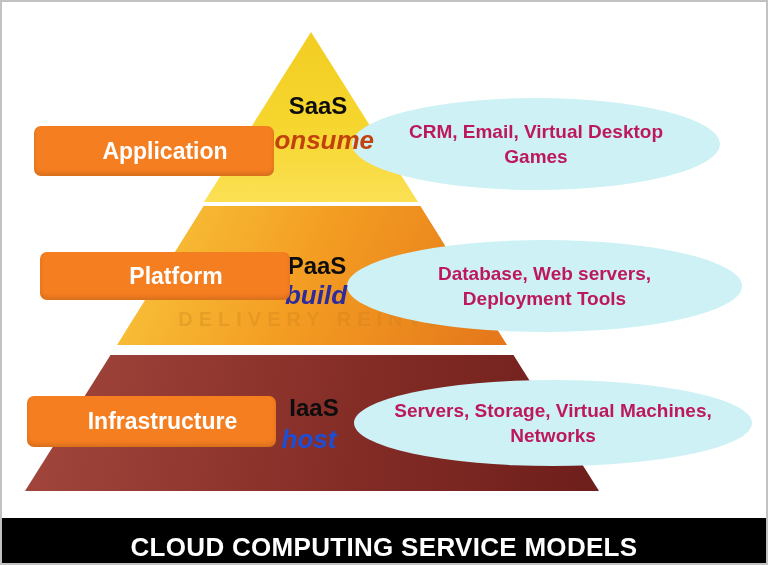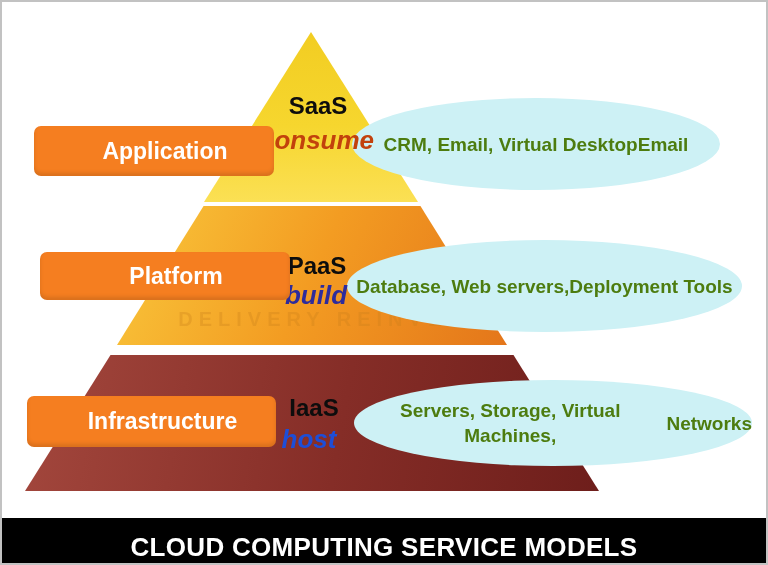--- a/index.html
+++ b/index.html
@@ -27,22 +27,22 @@
   }
   
   .watermark {
     position:absolute; left:160px; top:306px; width:380px; z-index:2;
     text-align:center; font-weight:bold; font-size:20px; letter-spacing:6px;
     color:#c97f1a; opacity:0.30; pointer-events:none;
   }
   
   .ellipse {
     position:absolute; z-index:3; background:#cdf1f5; border-radius:50%;
-    display:flex; flex-direction:row; align-items:center; justify-content:center;
-    color:#4d7c0f; font-weight:bold; font-size:19px; line-height:25px; text-align:center;
+    display:flex; flex-direction:column; align-items:center; justify-content:center;
+    color:#be185d; font-weight:bold; font-size:19px; line-height:25px; text-align:center;
   }
   .ellipse-saas { left:350px; top:96px;  width:368px; height:92px; }
   .ellipse-paas { left:345px; top:238px; width:395px; height:92px; }
   .ellipse-iaas { left:352px; top:378px; width:398px; height:86px; }
   
   .acronym {
     position:absolute; z-index:5; transform:translateX(-50%);
     font-weight:bold; font-size:24px; color:#0d0d0d; white-space:nowrap;
   }
   .acr-saas { left:316px; top:90px; }
@@ -79,21 +79,21 @@
 <div class="canvas">
 
   <div class="tier tier-saas"></div>
   <div class="tier tier-paas"></div>
   <div class="tier tier-iaas"></div>
 
   <div class="watermark">DELIVERY REINVENTED</div>
 
   <div class="ellipse ellipse-saas">
     <div>CRM, Email, Virtual Desktop</div>
-    <div>Email</div>
+    <div>Games</div>
   </div>
   <div class="ellipse ellipse-paas">
     <div>Database, Web servers,</div>
     <div>Deployment Tools</div>
   </div>
   <div class="ellipse ellipse-iaas">
     <div>Servers, Storage, Virtual Machines,</div>
     <div>Networks</div>
   </div>
 

